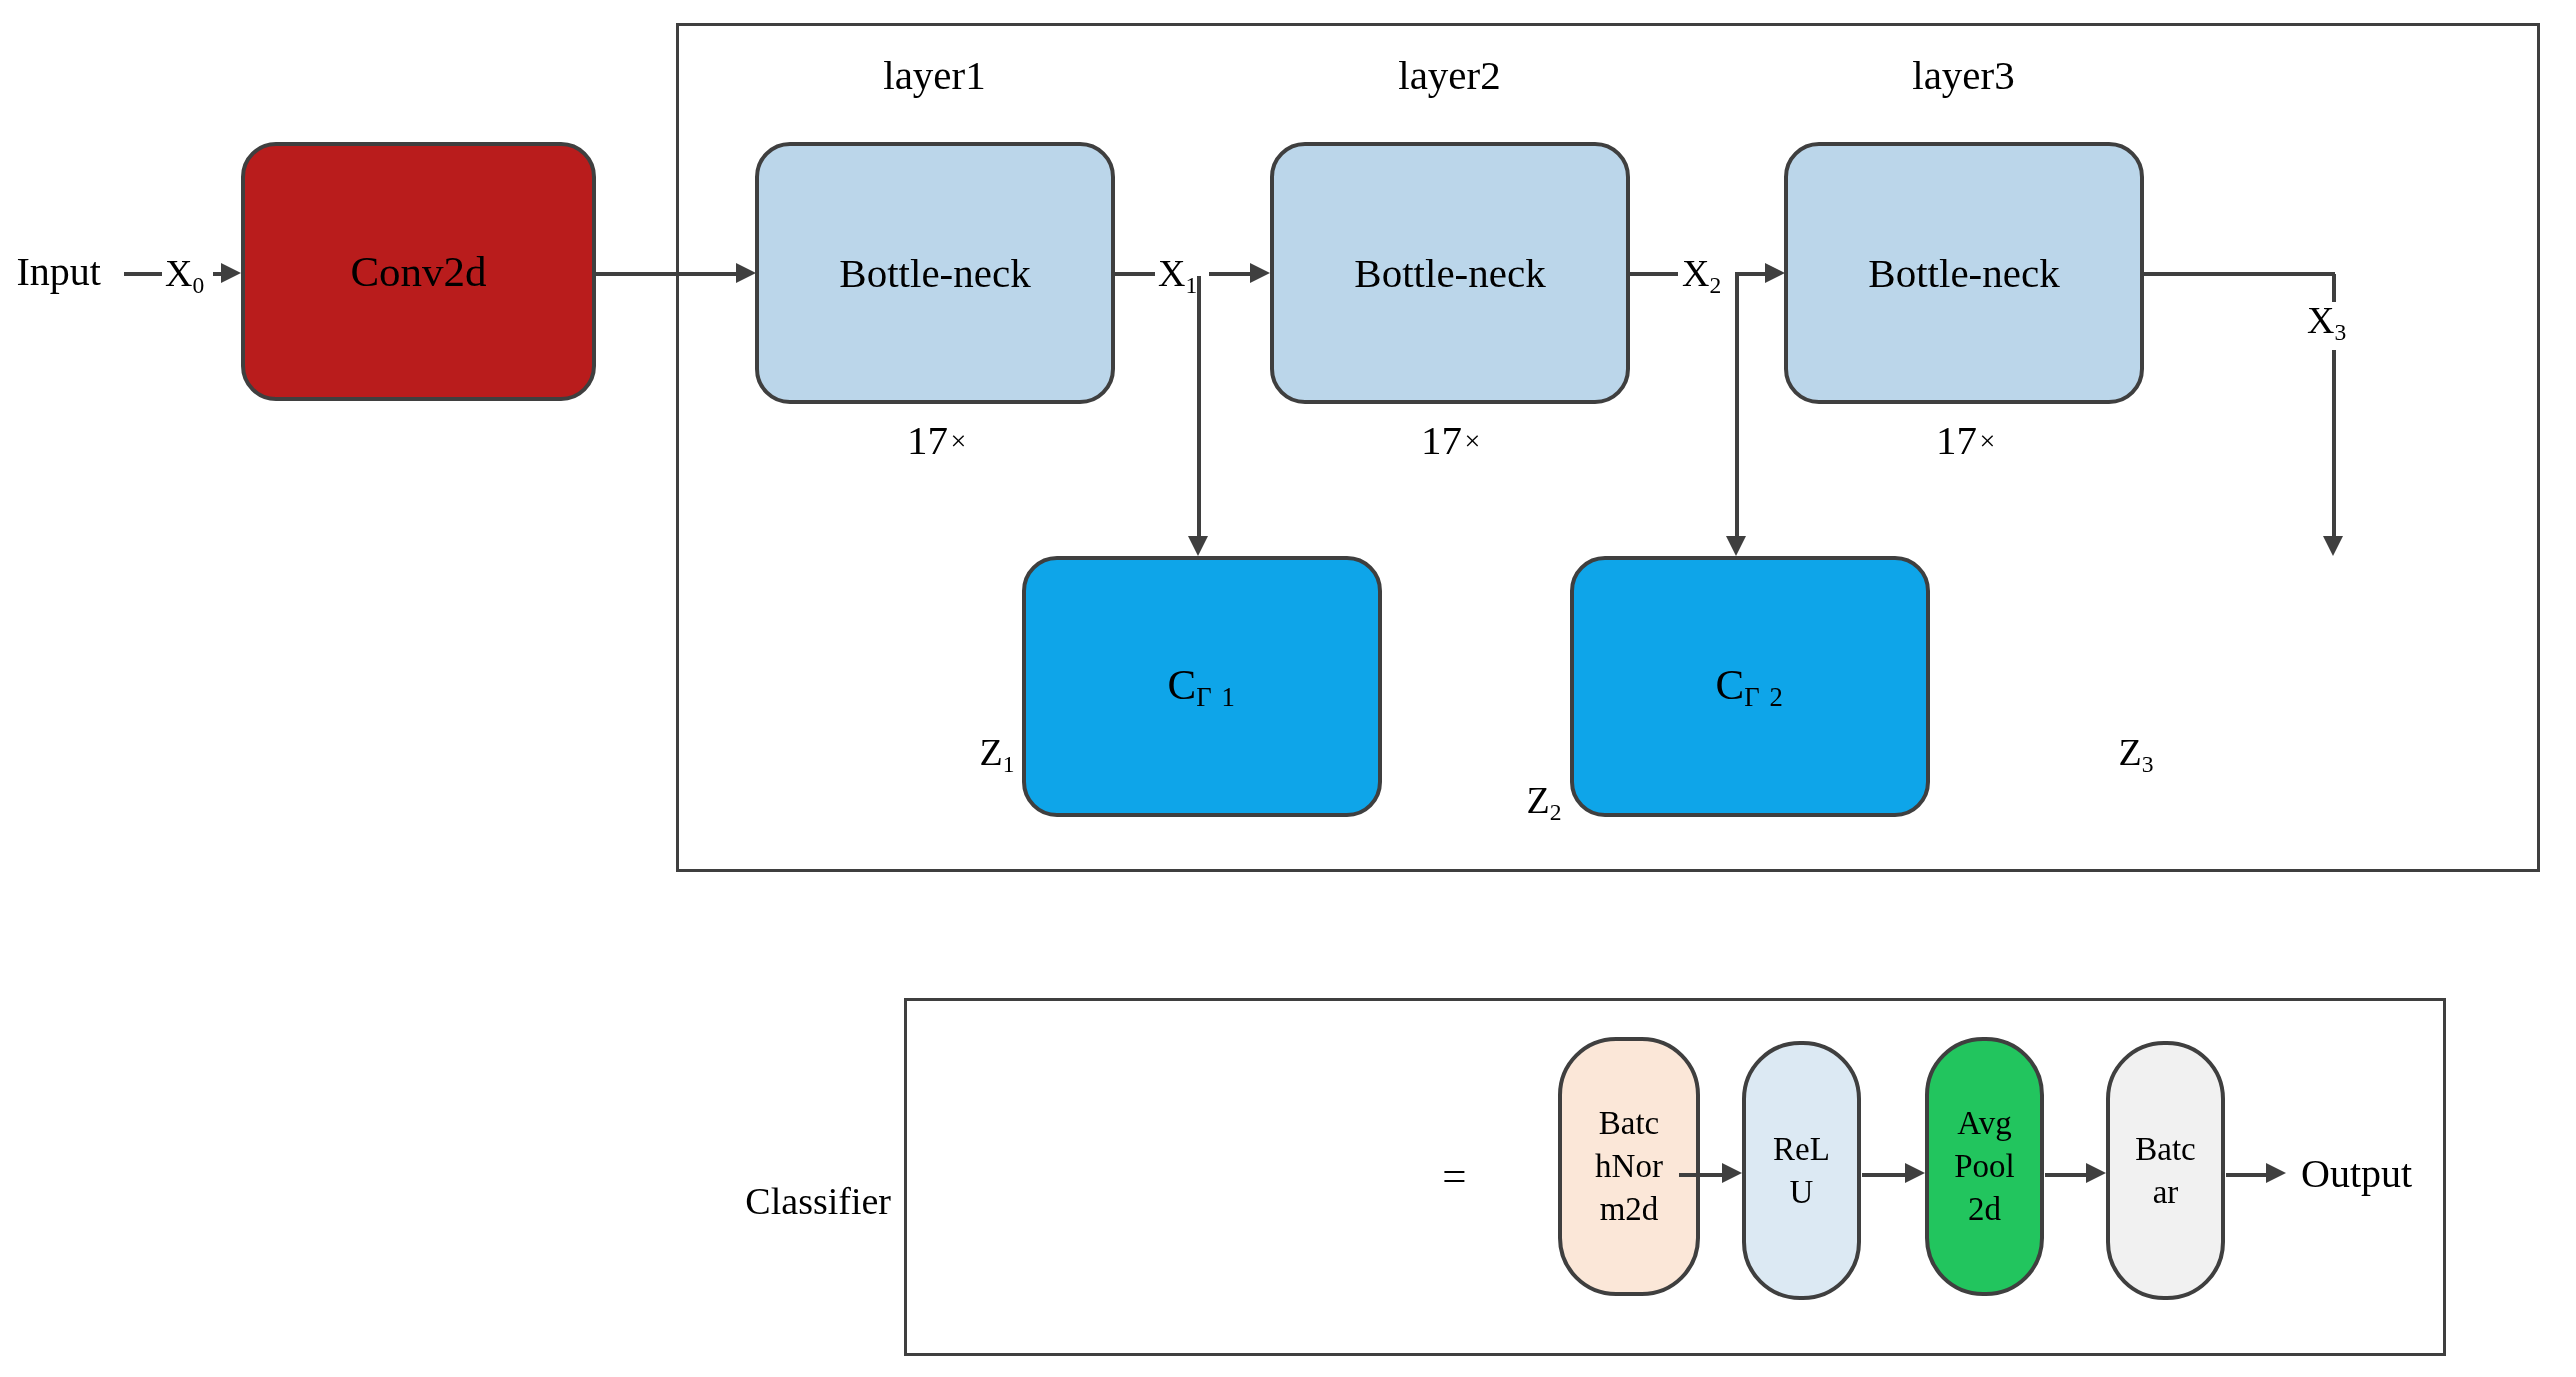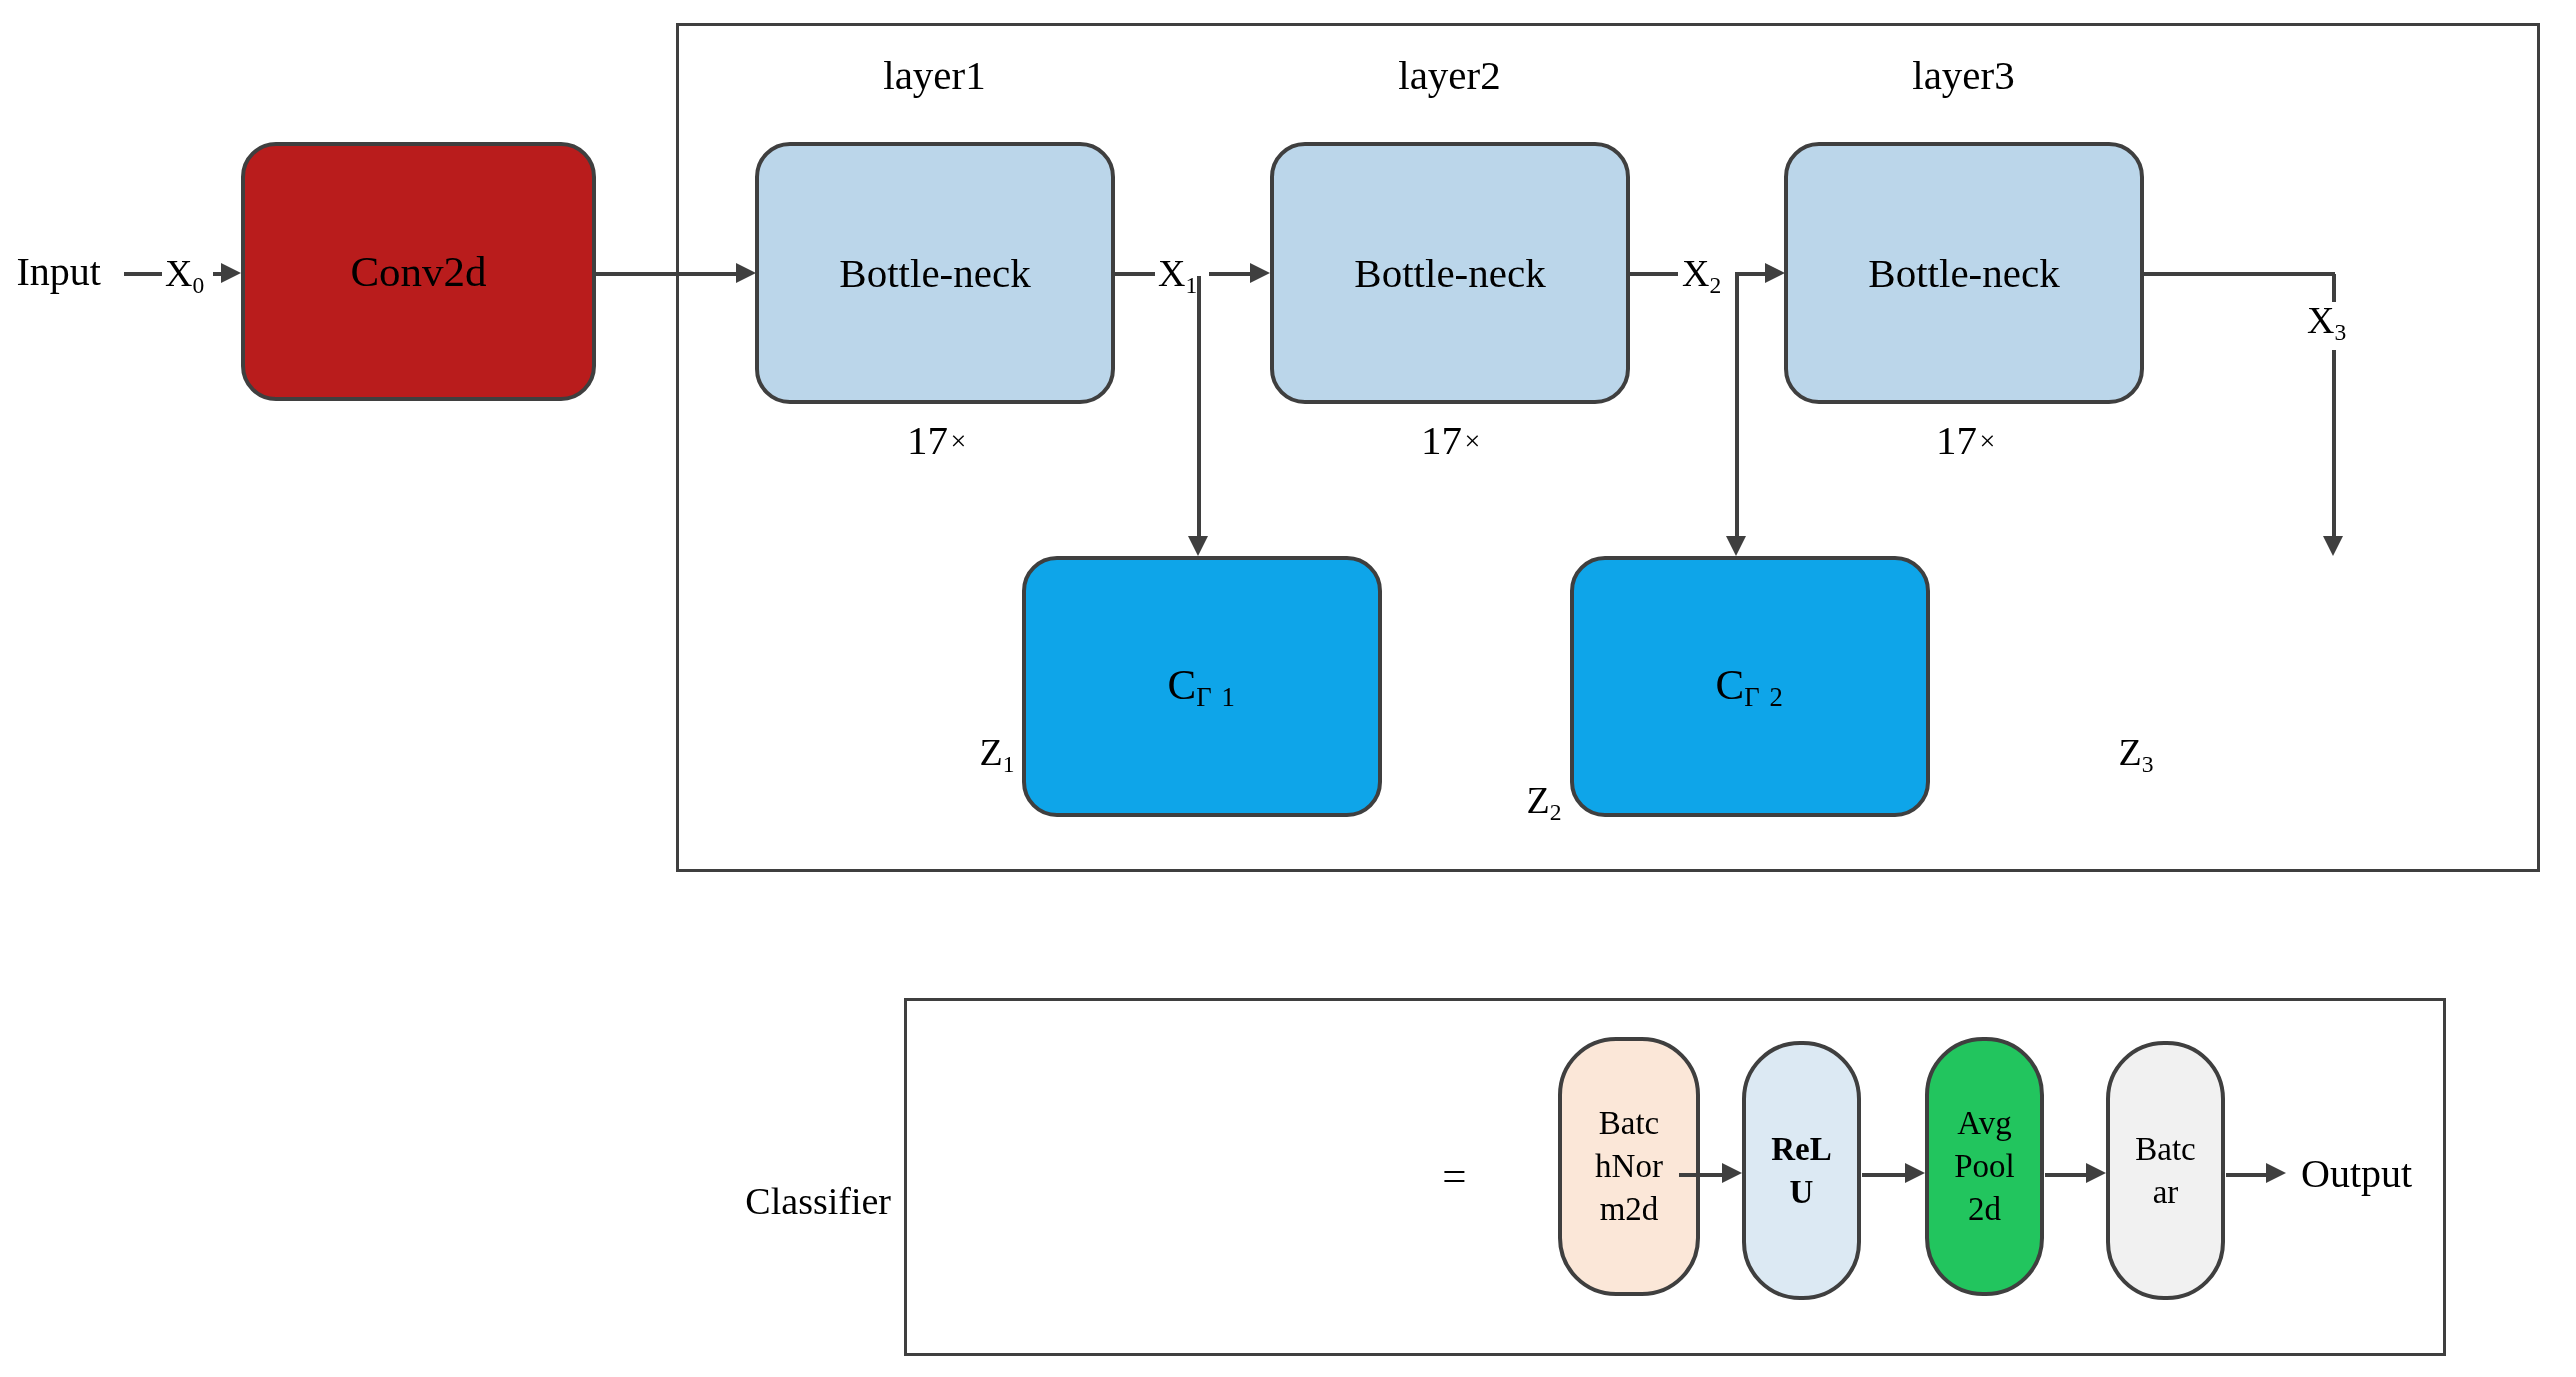--- a/index.html
+++ b/index.html
@@ -12,21 +12,21 @@
     position:absolute; box-sizing:border-box;
     border:4.1px solid #3f3f3f; border-radius:35px;
     display:flex; align-items:center; justify-content:center;
     text-align:center;
   }
   .node.big-label{font-size:43px;}
   .conv-fill{background:#b91c1c;}
   .bneck-fill{background:#bbd6ea;}
   .gray-fill{background:#0ea5e9;}
   .bn-fill{background:#fbe7d8;}
-  .relu-fill{background:#dce9f3;font-weight:bold;}
+  .relu-fill{background:#dce9f3;}
   .avg-fill{background:#22c55e;}
   .lin-fill{background:#f1f1f1;}
   
   .frame{position:absolute; box-sizing:border-box; border:3.3px solid #3f3f3f; background:transparent;}
   
   .hline{position:absolute; height:4.1px; background:#3f3f3f;}
   .vline{position:absolute; width:4.1px; background:#3f3f3f;}
   .ah-right{position:absolute; width:0; height:0;
     border-top:10.7px solid transparent; border-bottom:10.7px solid transparent;
     border-left:20px solid #3f3f3f;}

